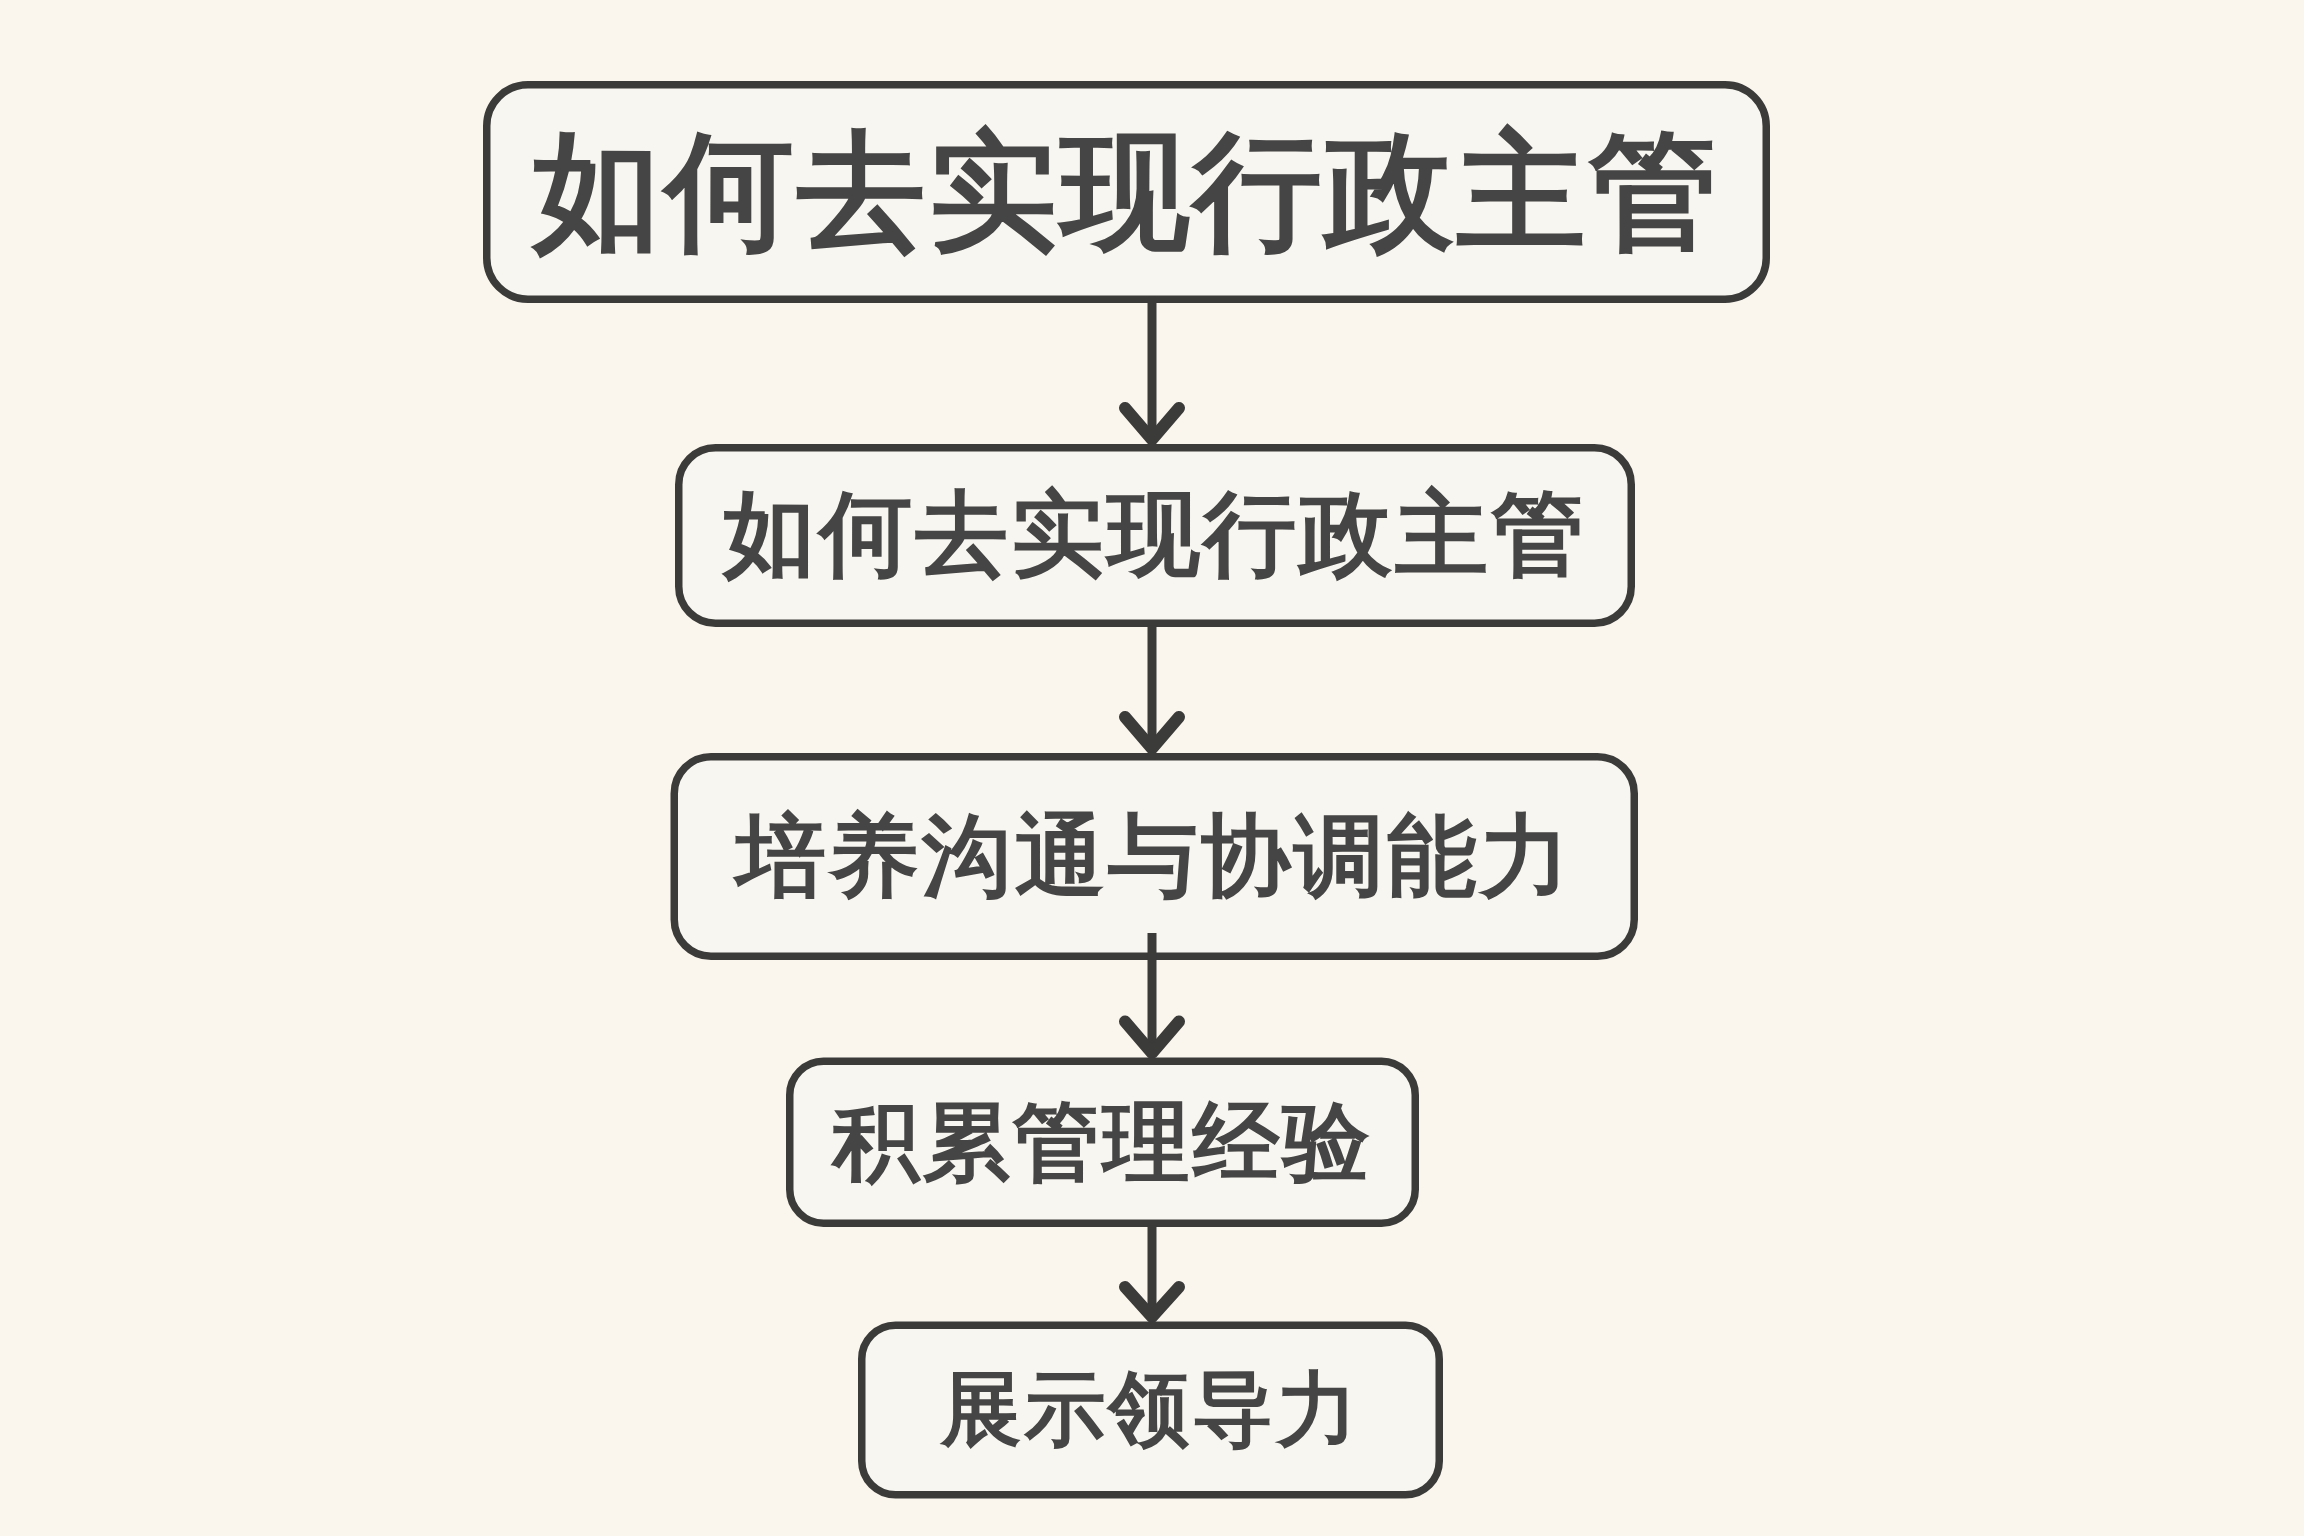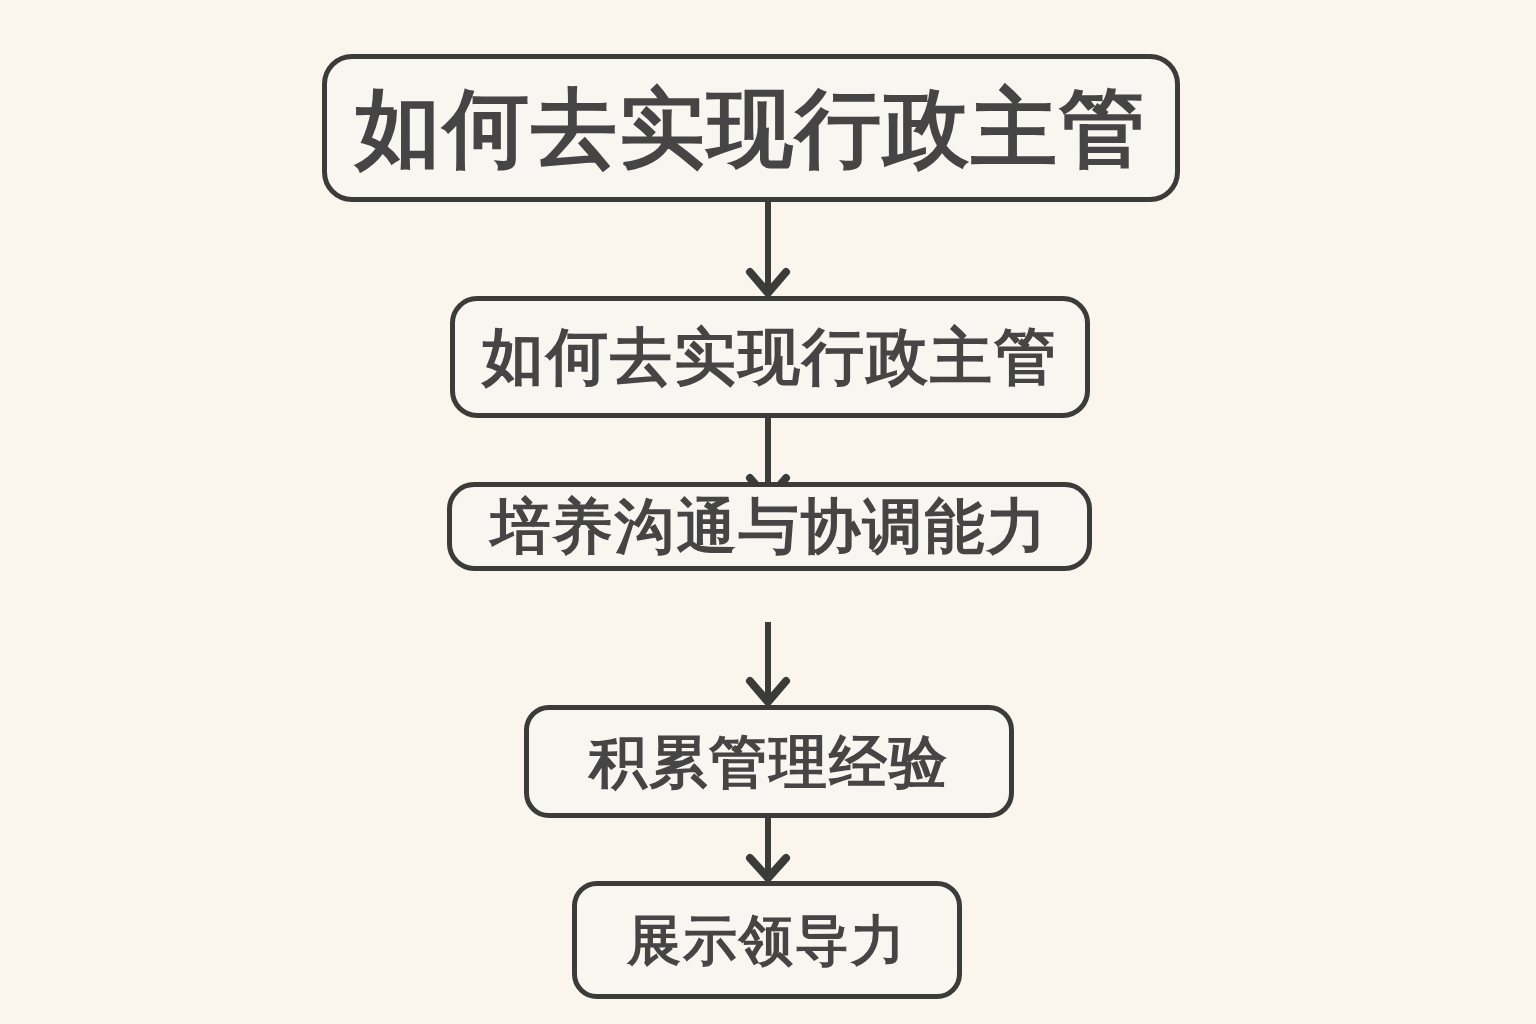--- a/index.html
+++ b/index.html
@@ -38,28 +38,28 @@
     border-radius: 30px;
     font-size: 86px;
   }
   .node-step-1 {
     left: 450px; top: 296px;
     width: 640px; height: 122px;
     border-radius: 27px;
     font-size: 62px;
   }
   .node-step-2 {
-    left: 447px; top: 482px;
-    width: 645px; height: 89px;
+    left: 447px; top: 502px;
+    width: 645px; height: 138px;
     border-radius: 27px;
     font-size: 60px;
   }
   .node-step-3 {
     left: 524px; top: 705px;
-    width: 490px; height: 113px;
+    width: 422px; height: 113px;
     border-radius: 25px;
     font-size: 58px;
     justify-content: center;
   }
   .node-step-4 {
     left: 572px; top: 881px;
     width: 390px; height: 118px;
     border-radius: 25px;
     font-size: 54px;
   }

